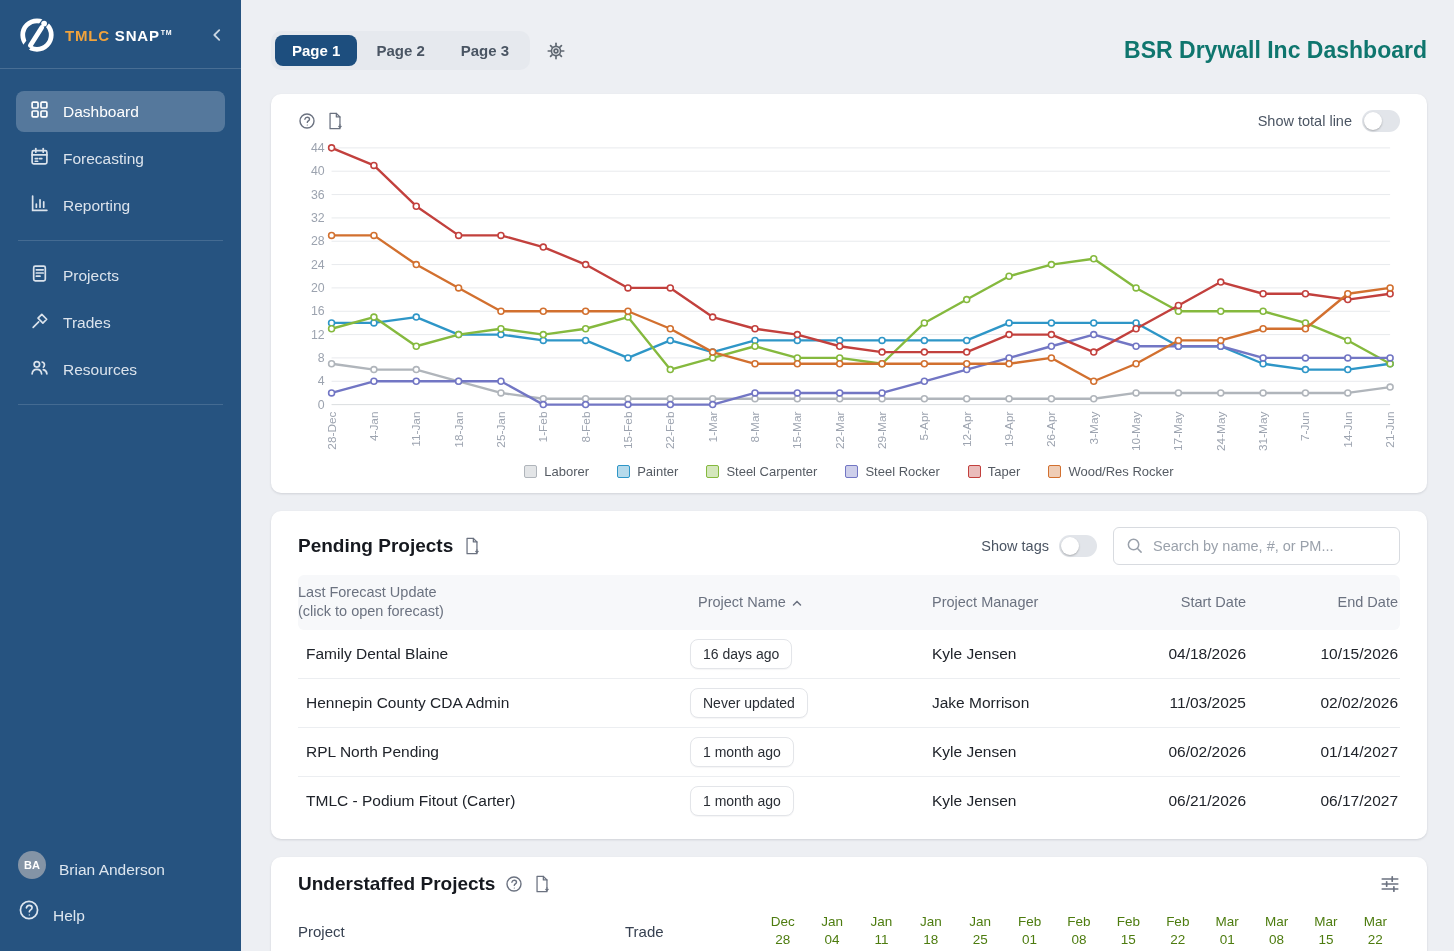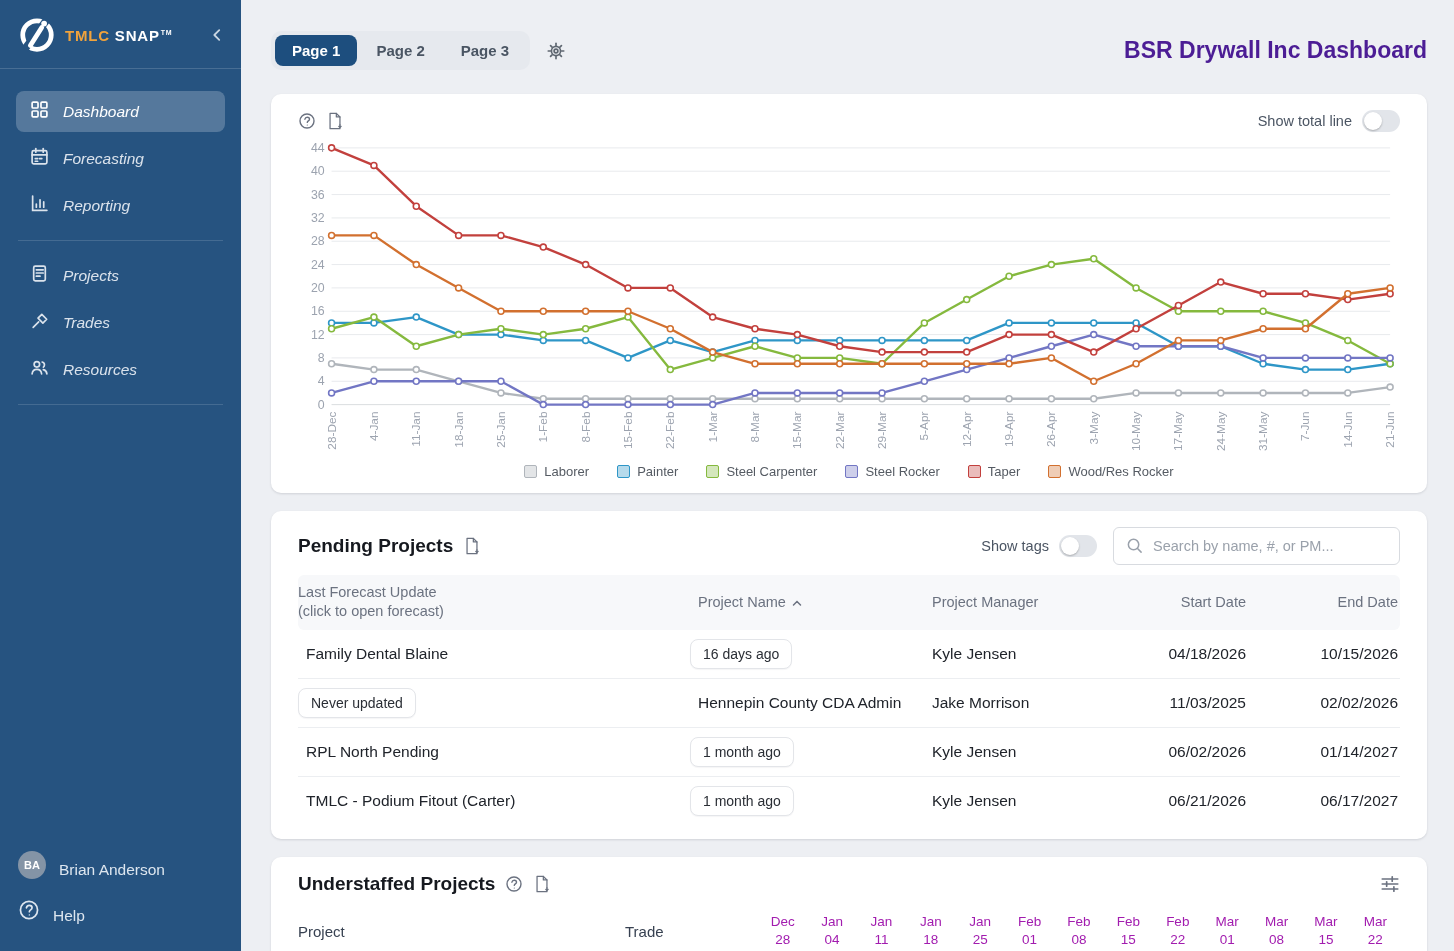--- a/index.html
+++ b/index.html
@@ -23,21 +23,21 @@
   }
   .brand { display:flex; align-items:baseline; gap:5px; font-weight:bold; letter-spacing:.8px; }
   .brand .crew { color:#f1a33b; font-size:15px; }
   .brand .snap { color:#ffffff; font-size:15px; position:relative; }
   .brand .tm { color:#ffffff; font-size:7px; vertical-align:super; margin-left:1px; }
   .collapse-btn { margin-left:auto; color:#c9d6e2; display:flex; align-items:center; cursor:pointer; }
   .nav { padding:22px 16px 0 16px; display:flex; flex-direction:column; }
   .nav-item {
     display:flex; align-items:center; gap:14px;
     padding:9px 14px; border-radius:8px; font-size:15.5px;
-    color:#dbe3ec; cursor:pointer; margin-bottom:6px;font-style:italic;
+    color:#dbe3ec; cursor:pointer; margin-bottom:6px;
   }
   .nav-item.active { background:rgba(255,255,255,.22); color:#fff; }
   .nav-item svg { flex:0 0 auto; }
   .nav-divider { height:1px; background:rgba(255,255,255,.14); margin:8px 2px 14px 2px; }
   .sidebar-bottom { margin-top:auto; padding:14px 18px 26px 18px; display:flex; flex-direction:column; gap:20px; }
   .user-row, .help-row { display:flex; align-items:flex-end; gap:13px; font-size:15.5px; cursor:pointer; }
   .avatar {
     width:28px; height:28px; border-radius:50%; background:#8494a6; color:#fff;
     font-size:11px; font-weight:bold; display:flex; align-items:center; justify-content:center;
   }
@@ -45,21 +45,21 @@
   .main { flex:1; padding:22px 27px 0 30px; overflow:hidden; }
   .topbar { display:flex; align-items:center; margin-bottom:14px; }
   .tab-group { background:#e6e9ee; border-radius:10px; padding:4px; display:flex; gap:2px; }
   .tab {
     padding:7px 17px; border-radius:8px; font-size:15px; font-weight:bold;
     color:#4a5563; background:transparent; border:none; cursor:pointer;
     font-family:"Liberation Sans", sans-serif;
   }
   .tab.active { background:#1d4e7e; color:#fff; }
   .gear-btn { margin-left:16px; color:#5f6771; display:flex; cursor:pointer; }
-  .page-title { margin-left:auto; font-size:23px; font-weight:bold; color:#4c1d95; }
+  .page-title { margin-left:auto; font-size:23px; font-weight:bold; color:#0f766e; }
   .card {
     background:#fff; border-radius:10px;
     box-shadow:0 1px 2px rgba(16,24,40,.05), 0 1px 3px rgba(16,24,40,.08);
     padding:16px 27px 14px 27px; margin-bottom:18px;
   }
   .card-head { display:flex; align-items:center; gap:10px; margin-bottom:6px; }
   .card-title { font-size:19px; font-weight:bold; color:#16191f; }
   .icon-btn { color:#6b7280; display:flex; align-items:center; cursor:pointer; background:none; border:none; padding:0; }
   .head-right { margin-left:auto; display:flex; align-items:center; gap:10px; }
   .toggle-label { font-size:14.5px; color:#4b5563; }
@@ -94,21 +94,21 @@
   .sub { font-size:14.5px; line-height:1.35; }
   .sort-caret { display:inline-block; margin-left:6px; color:#6b7280; }
   .pill {
     border:1px solid #e3e5e9; background:#fff; border-radius:8px;
     padding:6px 12px; font-size:14px; color:#2a2e35; cursor:pointer;
     font-family:"Liberation Sans", sans-serif; box-shadow:0 1px 1px rgba(16,24,40,.04);
   }
   
   .us-grid-head, .us-row { display:grid; grid-template-columns:327px 133px repeat(13, 1fr); align-items:center; }
   .us-grid-head { padding:10px 0 8px 0; border-bottom:1px solid #e5e7eb; color:#374151; font-size:15px; }
-  .us-week { text-align:center; font-size:13.5px; color:#a21caf; line-height:1.35; }
+  .us-week { text-align:center; font-size:13.5px; color:#4d7c0f; line-height:1.35; }
 </style>
 </head>
 <body>
 
 <aside class="sidebar">
   <div class="logo-row">
     <span style="display:flex;">
       <svg width="38" height="38" viewBox="0 0 40 40">
         <circle cx="20" cy="20" r="15" stroke="#fff" stroke-width="5" fill="none"></circle>
         <line x1="7" y1="35" x2="31" y2="3" stroke="#265380" stroke-width="8"></line>
@@ -537,22 +537,22 @@
       </div>
 
       <div class="p-row first">
         <div class="pc" style="padding-left:8px;">Family Dental Blaine</div>
         <div class="pc"><button class="pill">16 days ago</button></div>
         <div class="pc">Kyle Jensen</div>
         <div class="pc right">04/18/2026</div>
         <div class="pc right">10/15/2026</div>
       </div>
       <div class="p-row">
+        <div class="pc" style="padding-left:8px;">Hennepin County CDA Admin</div>
         <div class="pc"><button class="pill">Never updated</button></div>
-        <div class="pc" style="padding-left:8px;">Hennepin County CDA Admin</div>
         <div class="pc">Jake Morrison</div>
         <div class="pc right">11/03/2025</div>
         <div class="pc right">02/02/2026</div>
       </div>
       <div class="p-row">
         <div class="pc" style="padding-left:8px;">RPL North Pending</div>
         <div class="pc"><button class="pill">1 month ago</button></div>
         <div class="pc">Kyle Jensen</div>
         <div class="pc right">06/02/2026</div>
         <div class="pc right">01/14/2027</div>

